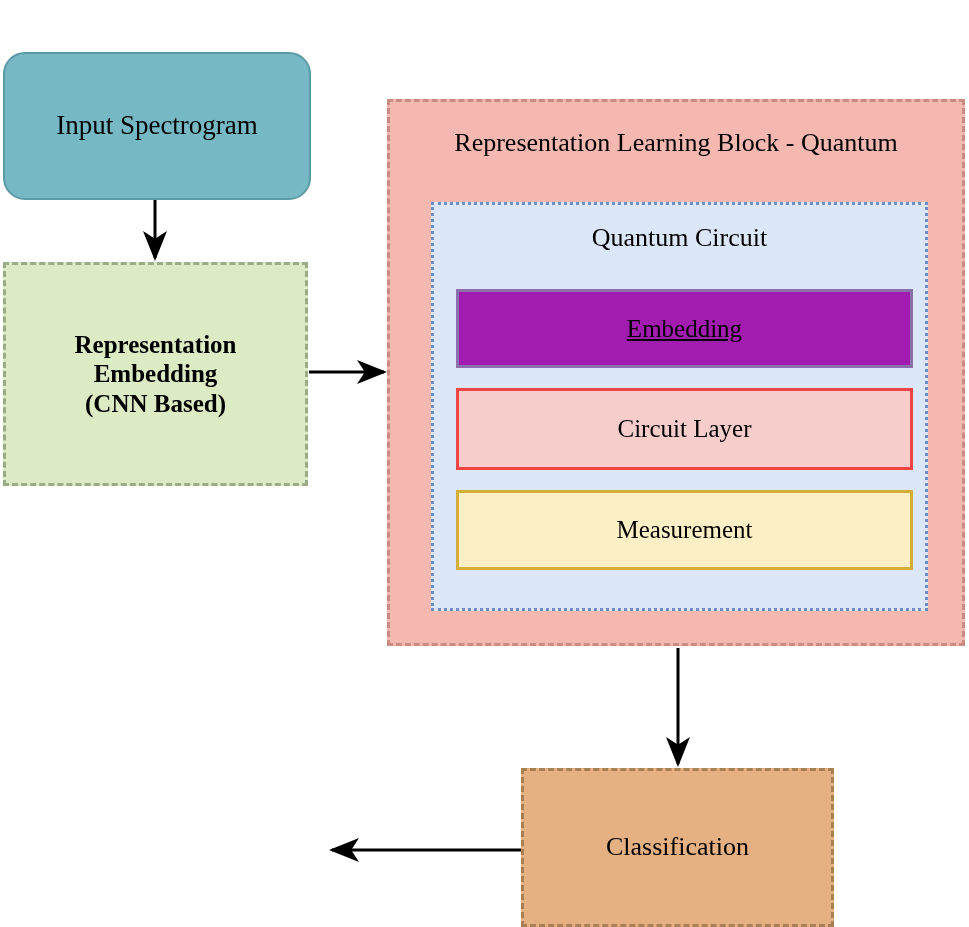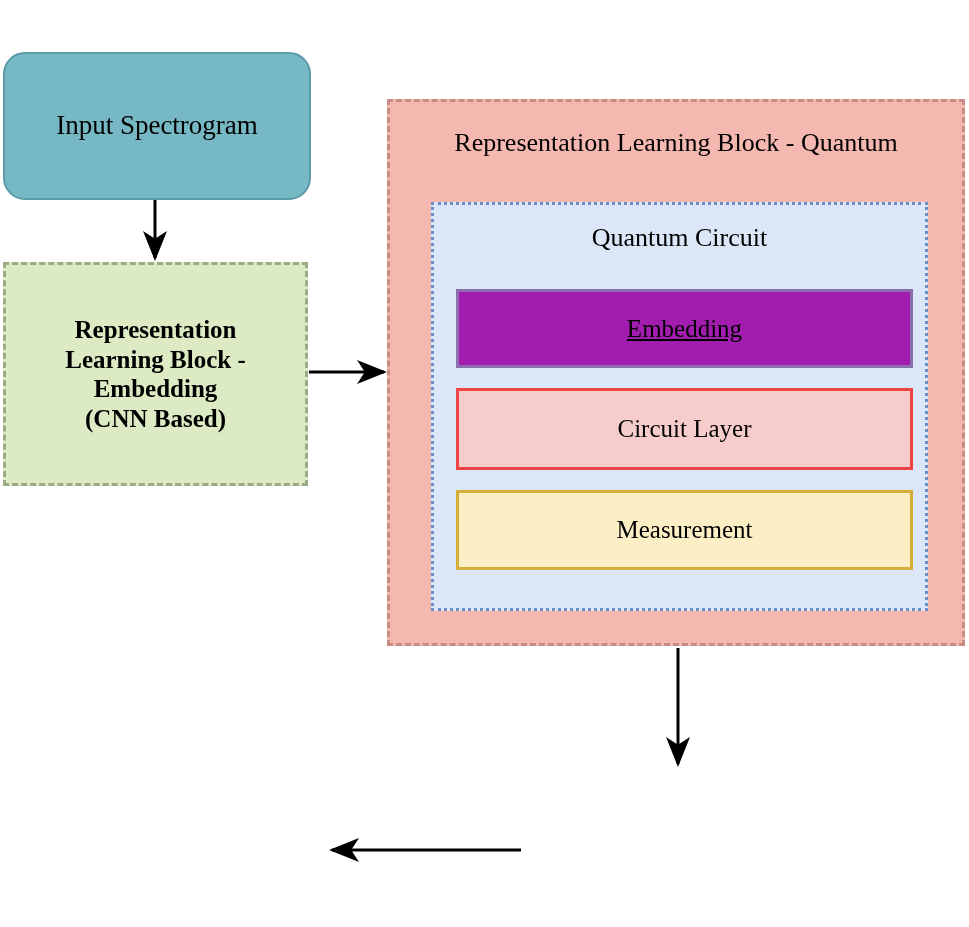--- a/index.html
+++ b/index.html
@@ -173,21 +173,20 @@
     <line x1="678" y1="648" x2="678" y2="764" stroke="#000000" stroke-width="3" marker-end="url(#arrowhead)"></line>
     <line x1="521" y1="850" x2="332" y2="850" stroke="#000000" stroke-width="3" marker-end="url(#arrowhead)"></line>
   </svg>
 
   <div class="node" id="node-input">
     <span>Input Spectrogram</span>
   </div>
 
   <div class="node" id="node-classical">
     <span class="line">Representation</span>
-    <span class="line">Learning Block -</span>
     <span class="line">Embedding</span>
     <span class="line">(CNN Based)</span>
   </div>
 
   <div class="node" id="node-quantum">
     <div id="quantum-title">Representation Learning Block - Quantum</div>
 
     <div class="node" id="node-circuit">
       <div id="circuit-title">Quantum Circuit</div>
 
@@ -198,15 +197,18 @@
       <div class="layer-box" id="layer-circuit">
         <span>Circuit Layer</span>
       </div>
 
       <div class="layer-box" id="layer-measurement">
         <span>Measurement</span>
       </div>
     </div>
   </div>
 
+  <div class="node" id="node-classification">
+    <span>Classification</span>
+  </div>
 
 
 </div>
 
 </body></html>

